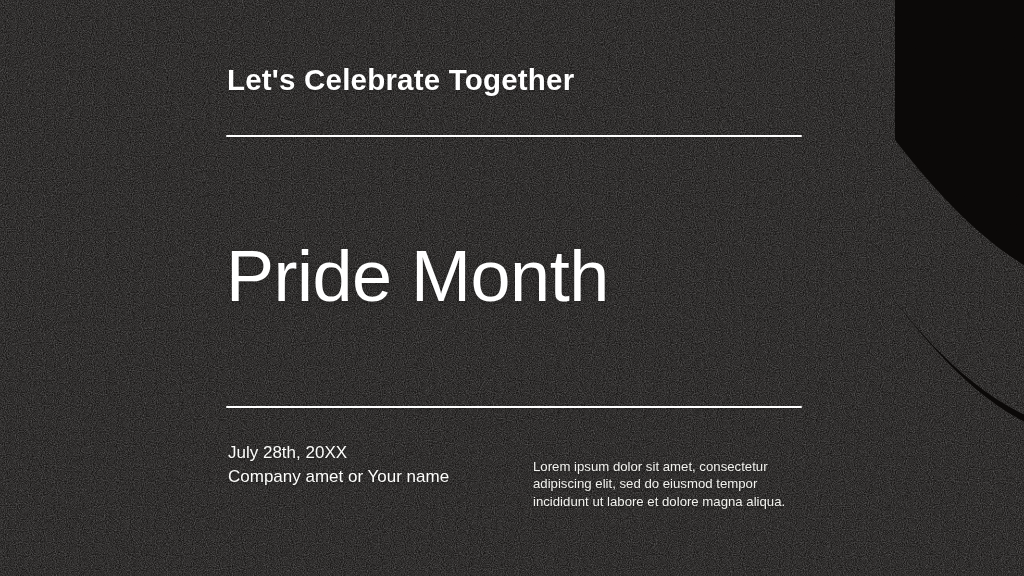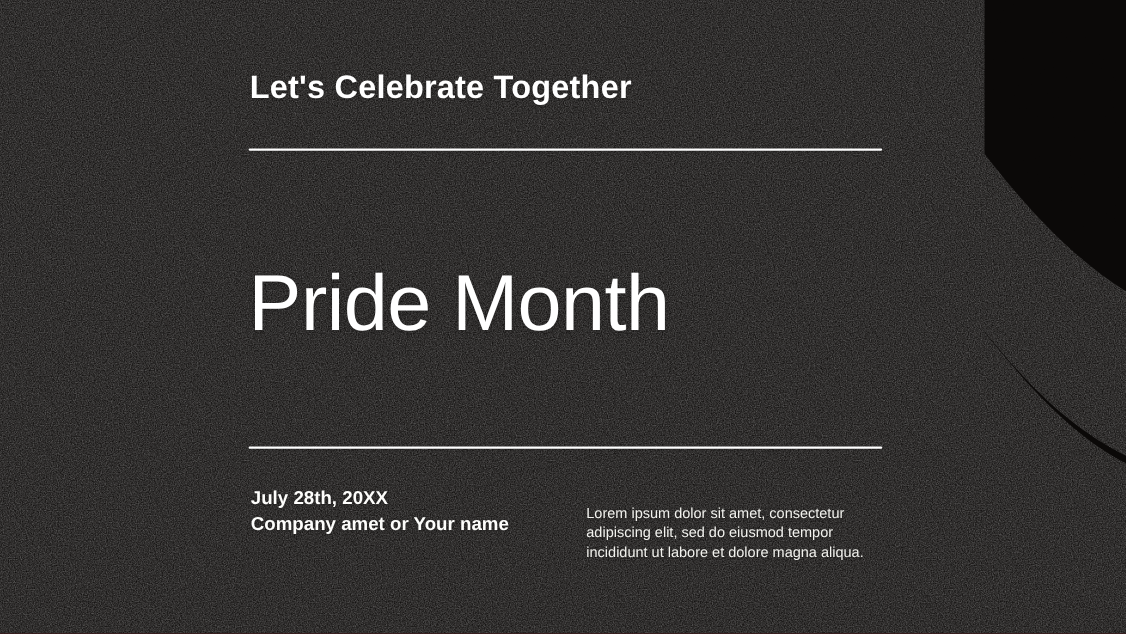--- a/index.html
+++ b/index.html
@@ -86,21 +86,21 @@
   }
   .title .ln { display: block; }
 
   .meta {
     position: absolute;
     left: 228px;
     top: 441px;
     width: 262px;
     font-size: 17px;
     line-height: 23.5px;
-    font-weight: 700;
+    font-weight: 400;
     color: #fdfdfb;
     text-shadow: 0 1px 3px rgba(0,0,0,.30);
   }
   .meta .ln { display: block; }
 
   .blurb {
     position: absolute;
     left: 533px;
     top: 445px;
     width: 266px;

